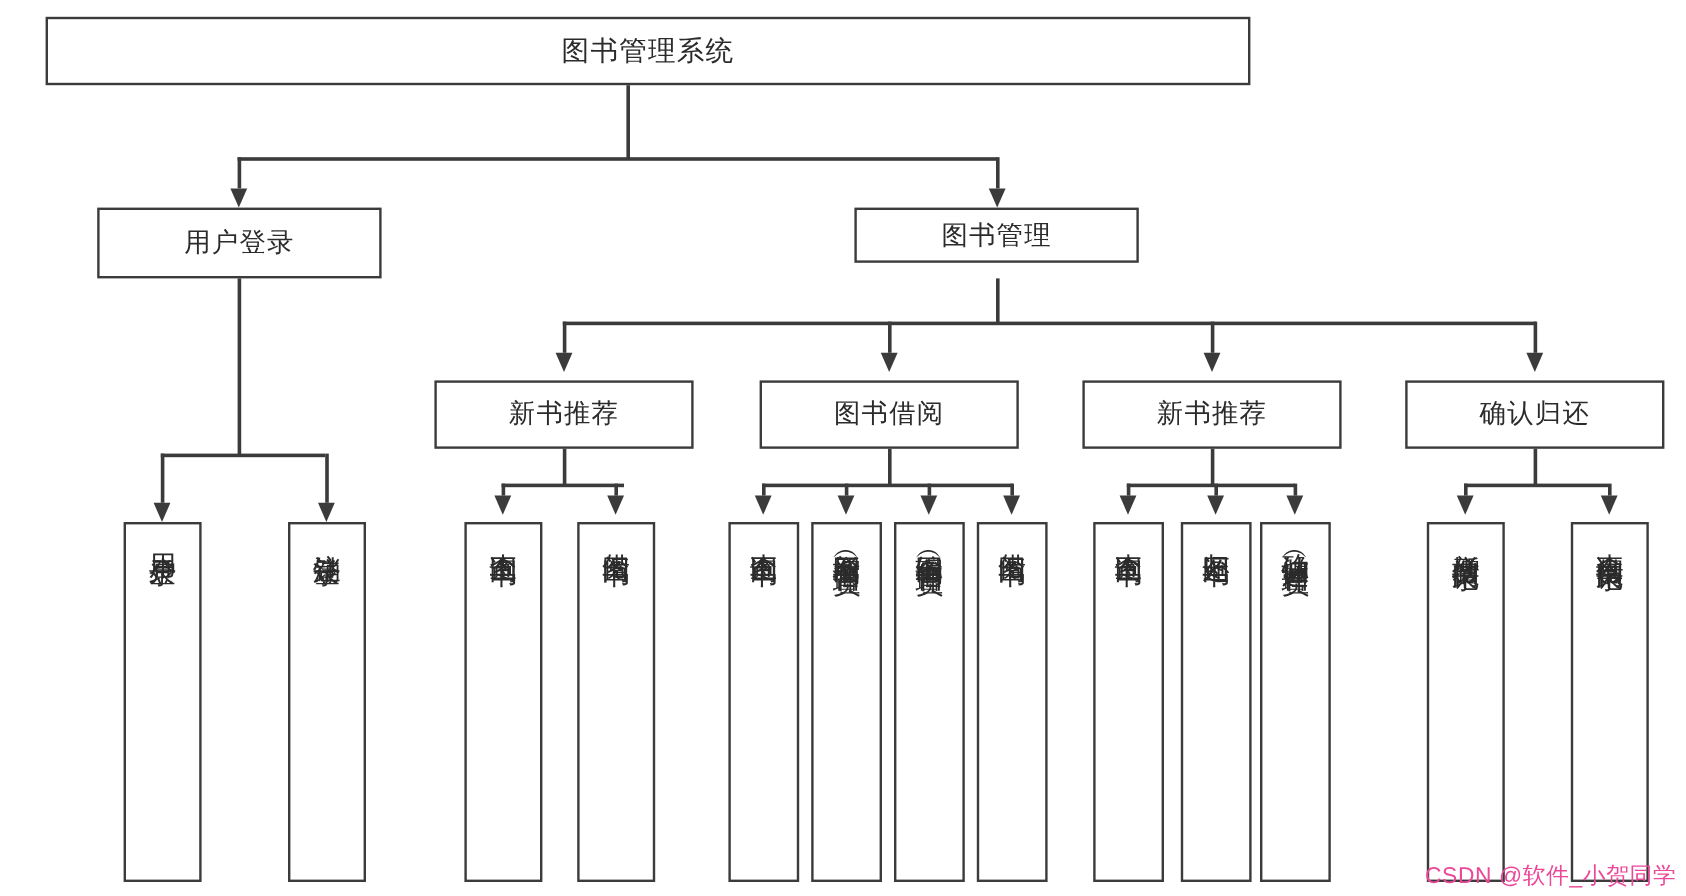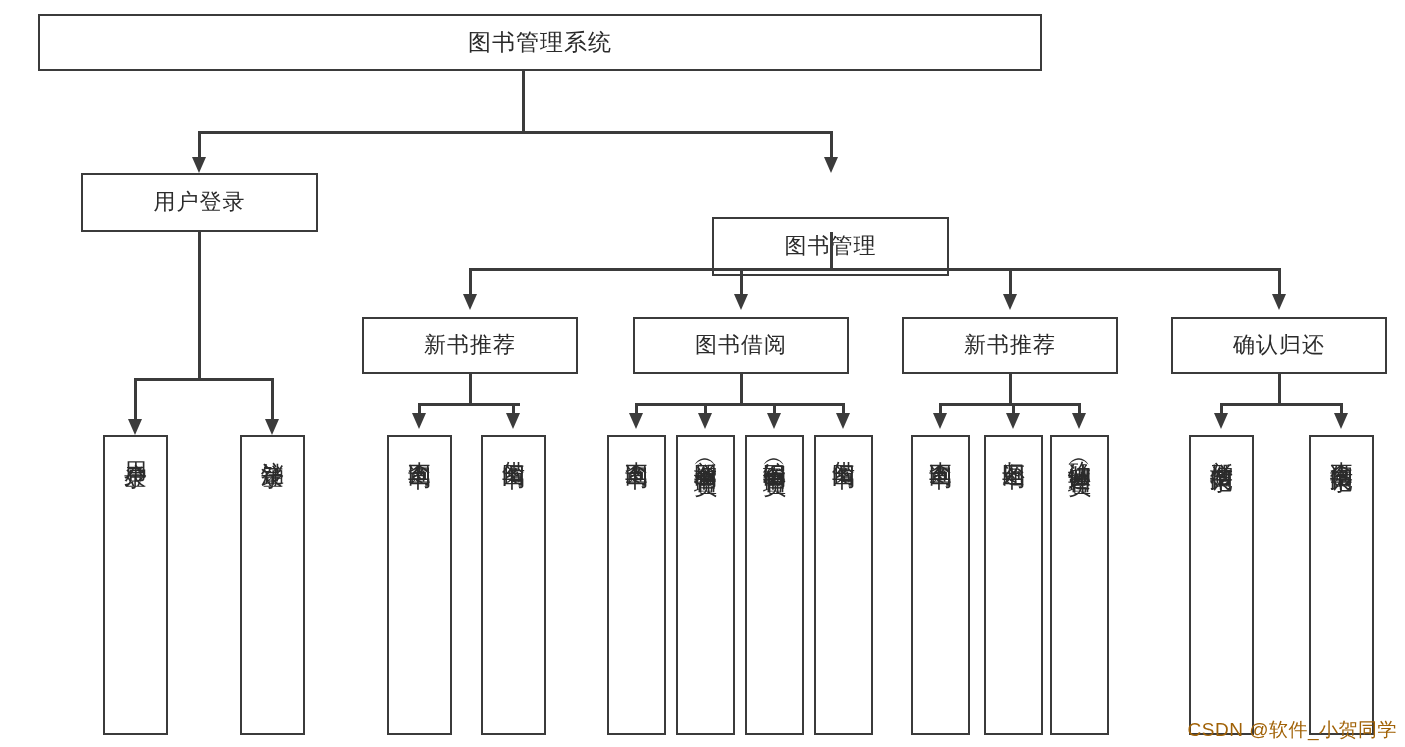--- a/index.html
+++ b/index.html
@@ -65,37 +65,37 @@
     border-left: 7px solid transparent;
     border-right: 7px solid transparent;
     border-top: 16px solid #3b3b3b;
   }
   
   #watermark {
     position: absolute;
     right: 8px;
     bottom: 4px;
     font-size: 19px;
-    color: #a16207;
+    color: #ec4899;
     letter-spacing: 0.5px;
     white-space: nowrap;
     font-family: "Liberation Sans", "DejaVu Sans", sans-serif;
   }
 </style>
 </head>
 <body>
 
 <div id="diagram-root">
     <div class="node horiz root" style="left: 18px; top: 14px; width: 1004px; height: 57px; margin-left: 20px;">
       <span>图书管理系统</span>
     </div>
     <div class="node horiz" style="left: 81px; top: 173px; width: 237px; height: 59px;">
       <span>用户登录</span>
     </div>
-    <div class="node horiz" style="left: 712px; top: 173px; width: 237px; height: 59px; margin-top: 44px;">
+    <div class="node horiz" style="left: 712px; top: 173px; width: 237px; height: 46px;">
       <span>图书管理</span>
     </div>
     <div class="node horiz" style="left: 362px; top: 317px; width: 216px; height: 57px;">
       <span>新书推荐</span>
     </div>
     <div class="node horiz" style="left: 633px; top: 317px; width: 216px; height: 57px;">
       <span>图书借阅</span>
     </div>
     <div class="node horiz" style="left: 902px; top: 317px; width: 216px; height: 57px;">
       <span>新书推荐</span>

